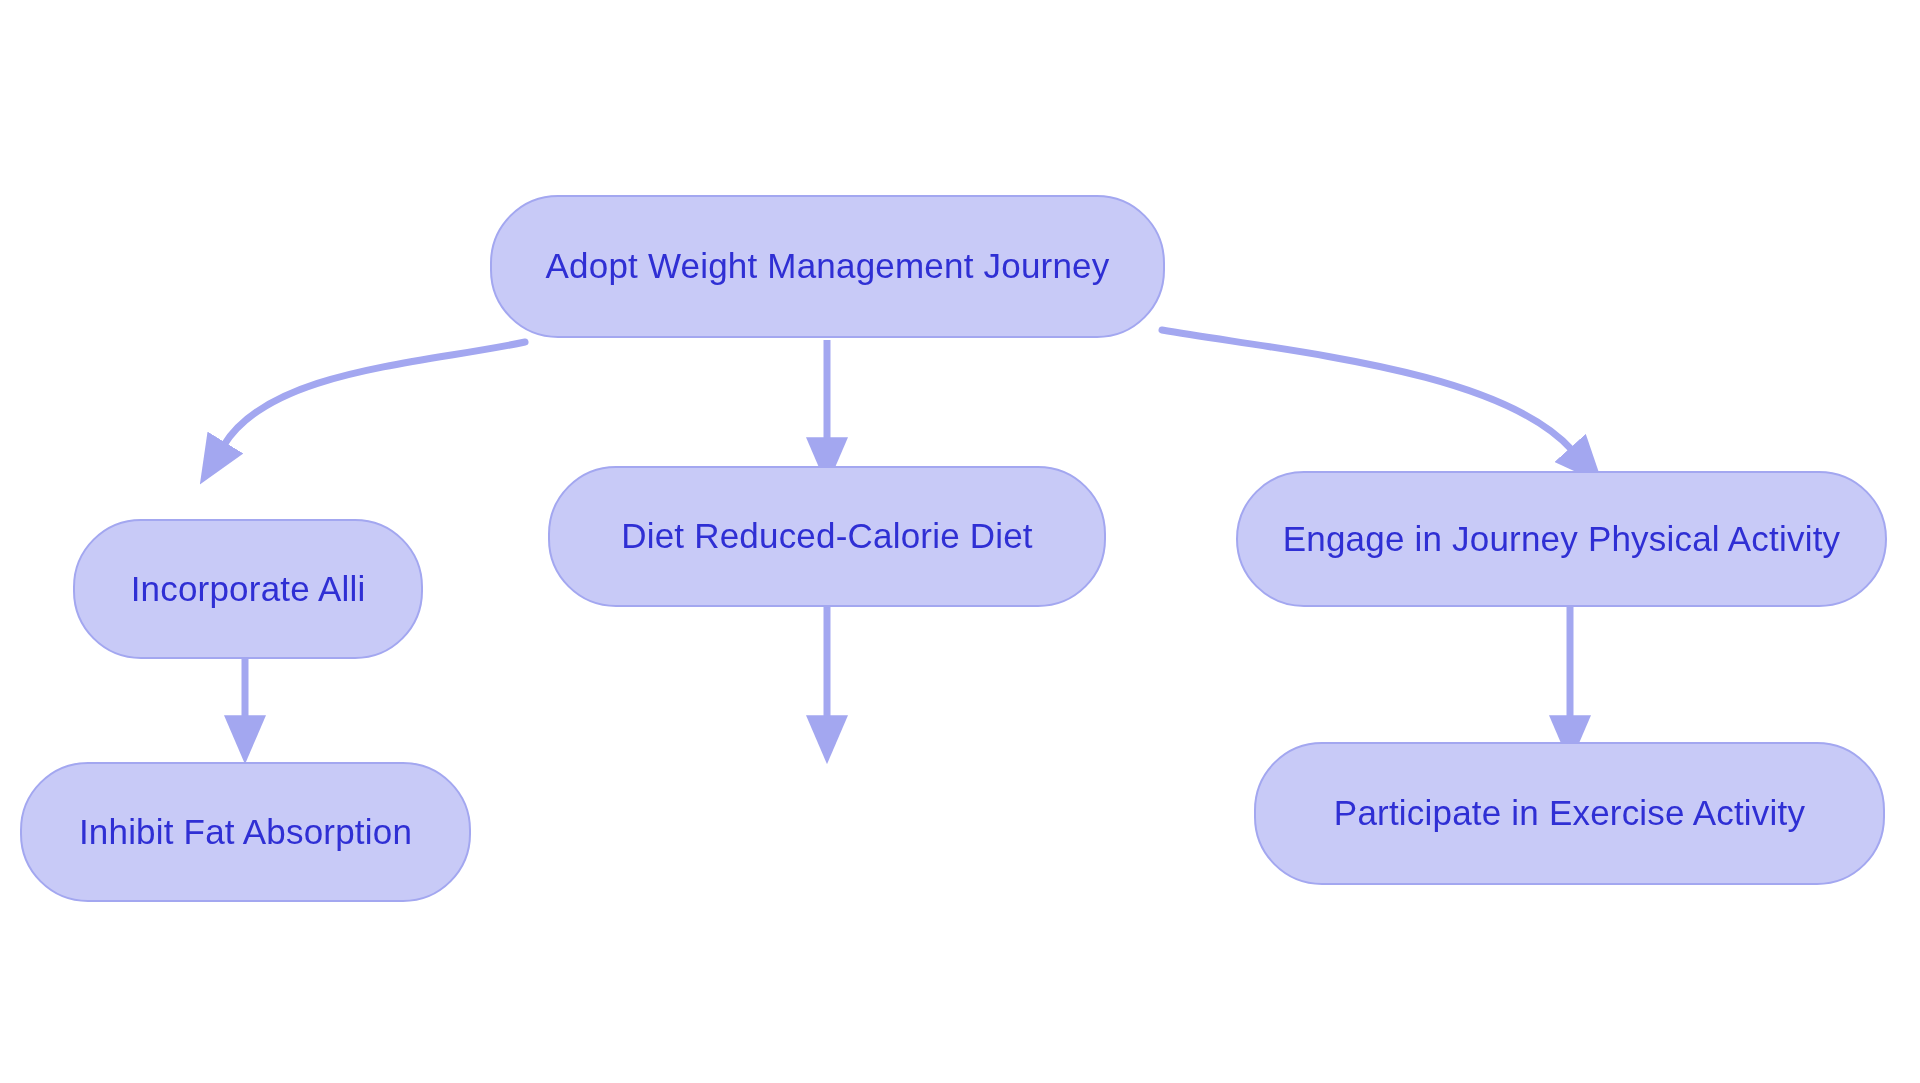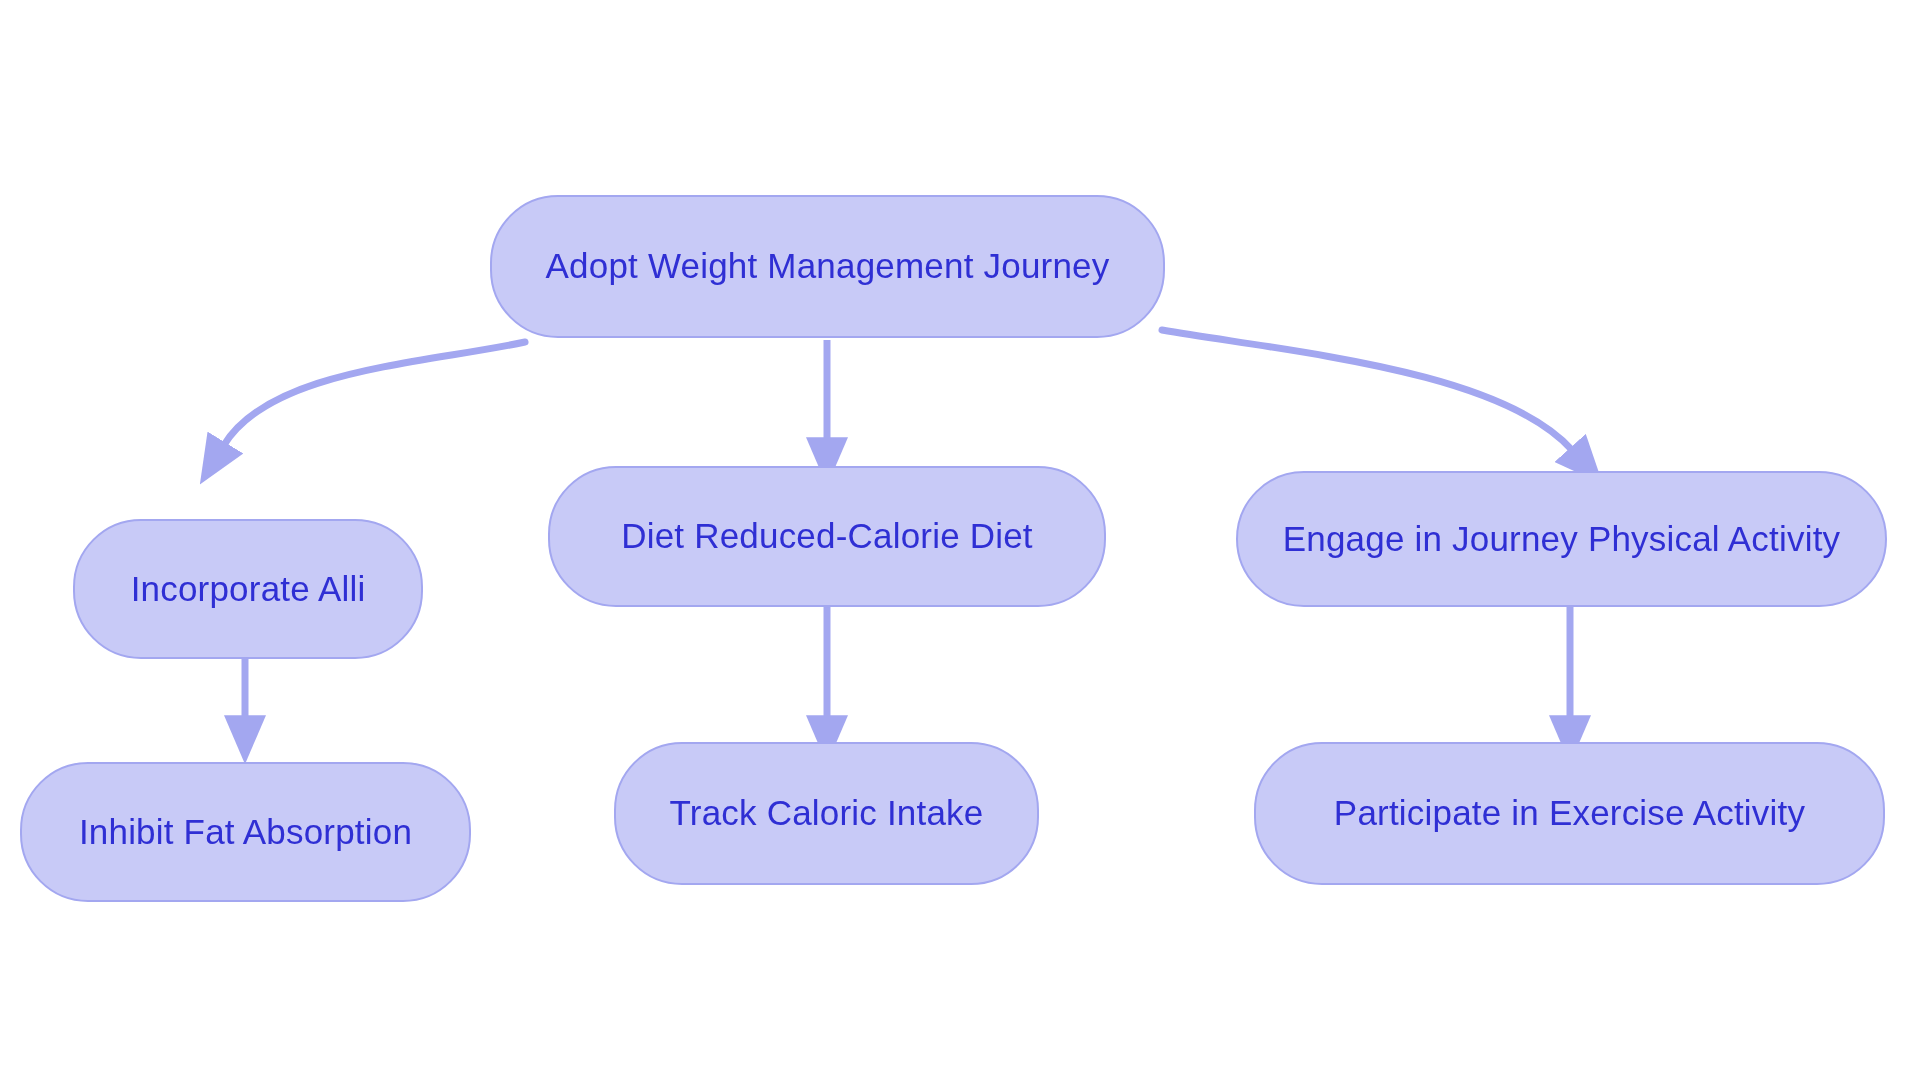--- a/index.html
+++ b/index.html
@@ -87,21 +87,18 @@
   </div>
 
   <div class="node" style="left:1236px; top:471px; width:651px; height:136px;">
     <span class="node-label">Engage in Journey Physical Activity</span>
   </div>
 
   <div class="node" style="left:20px; top:742px; width:451px; height:140px;margin-top:20px;">
     <span class="node-label">Inhibit Fat Absorption</span>
   </div>
 
-  <div class="node" style="left:614px; top:742px; width:425px; height:143px;">
-    <span class="node-label">Track Caloric Intake</span>
-  </div>
 
   <div class="node" style="left:1254px; top:742px; width:631px; height:143px;">
     <span class="node-label">Participate in Exercise Activity</span>
   </div>
 
 </div>
 
 </body></html>

